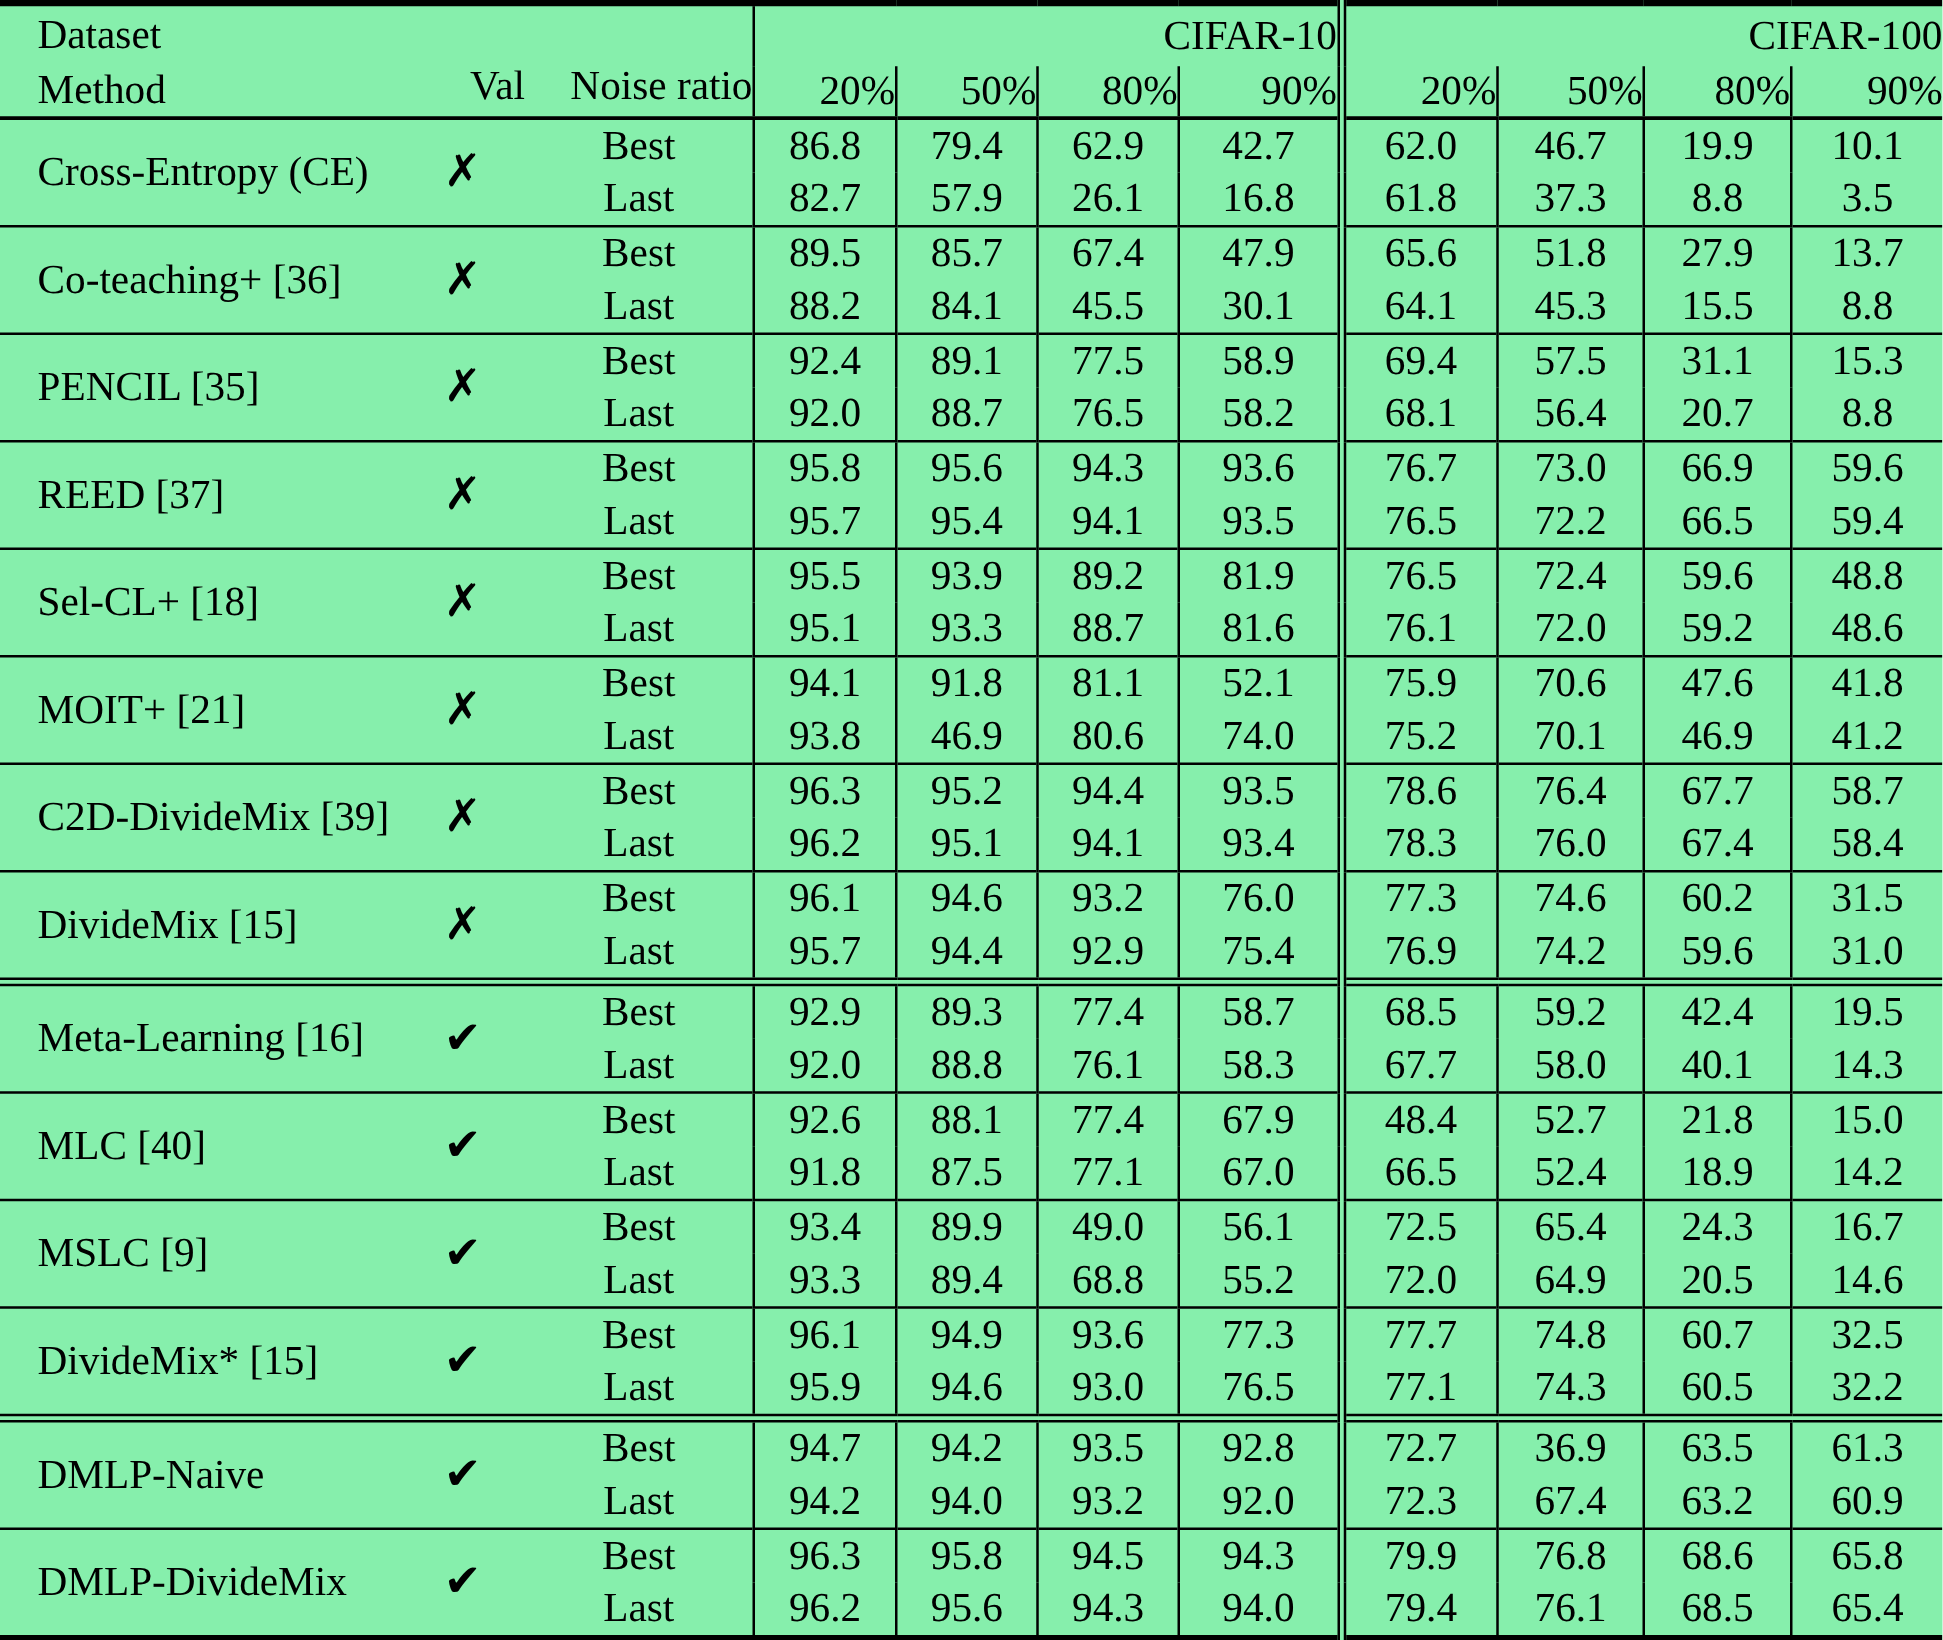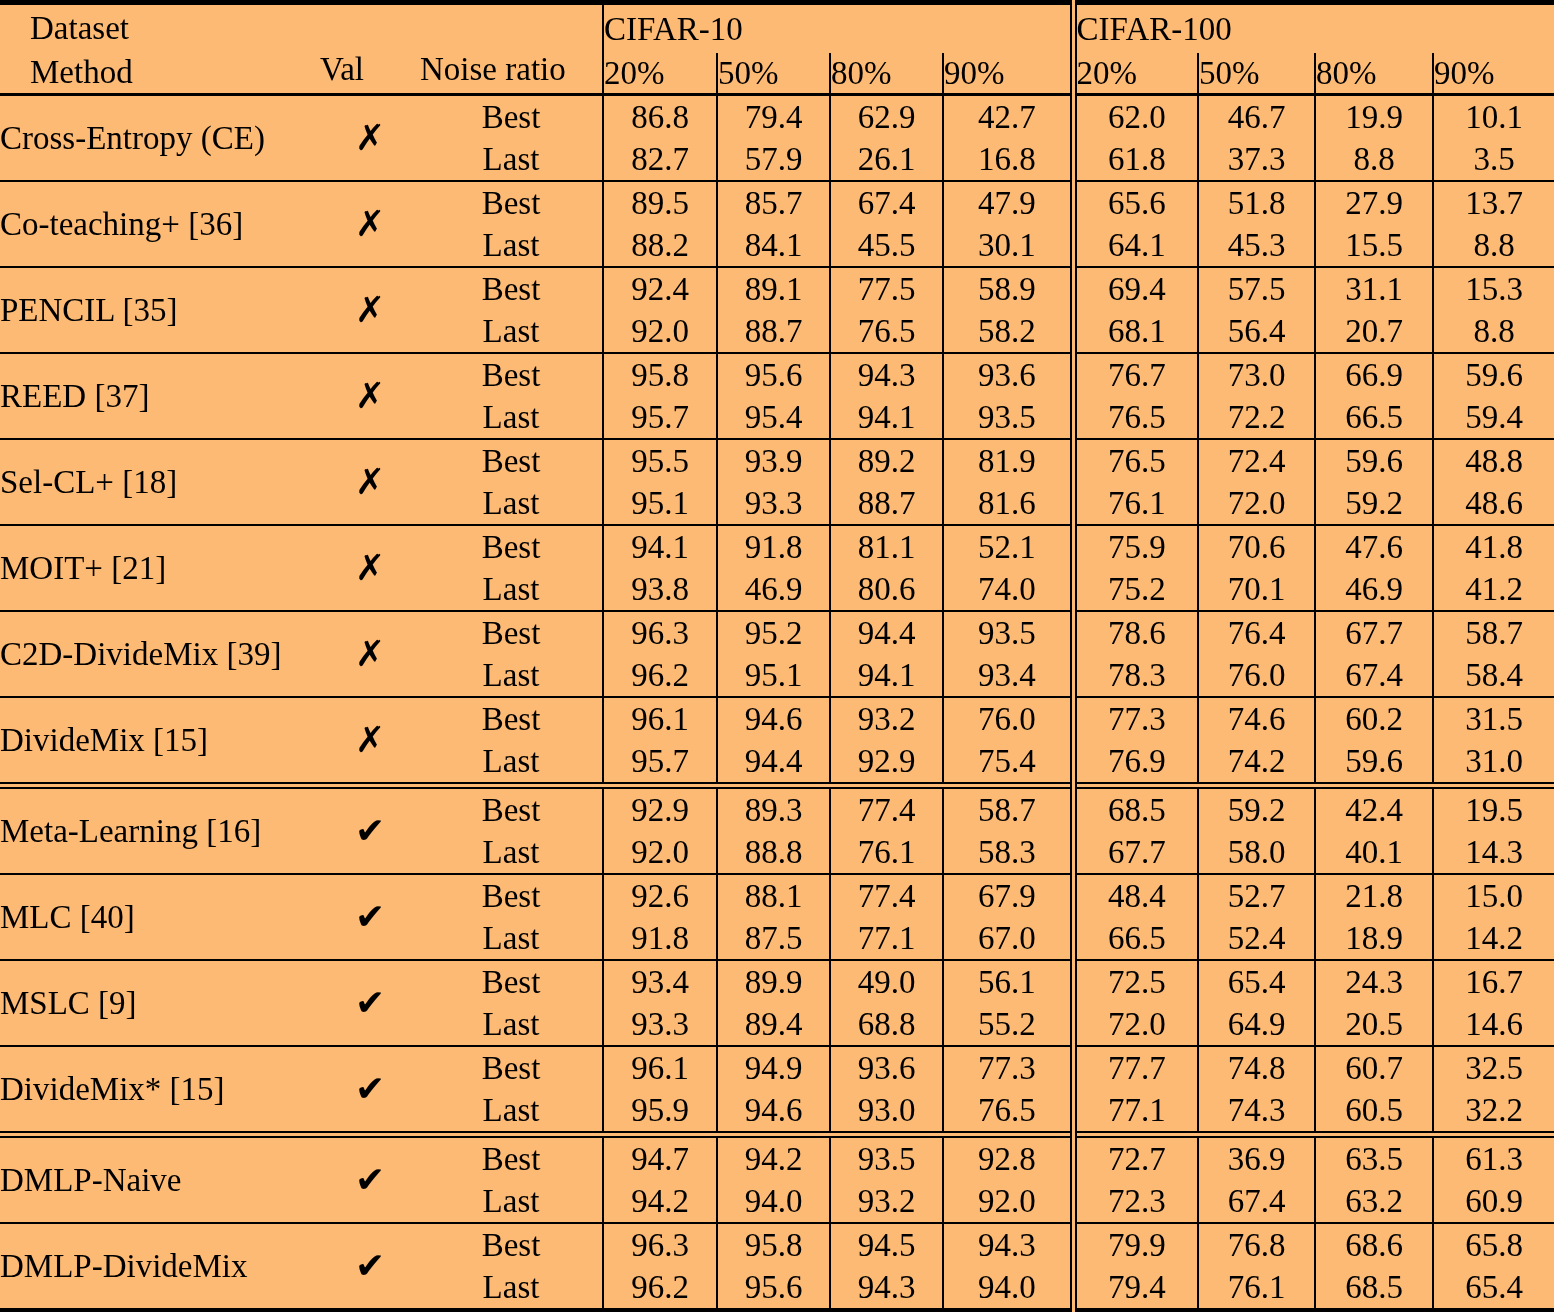--- a/index.html
+++ b/index.html
@@ -1,49 +1,49 @@
 <!DOCTYPE html>
 <html><head>
 <meta charset="utf-8">
 <style>
   html, body { margin: 0; padding: 0; background: #ffffff; }
   .page {
-    width: 1554px; height: 1312px; background: #fdba74;
+    width: 1554px; height: 1312px; background: #86efac;
     overflow: hidden;
   }
   table.results {
     border-collapse: collapse;
     table-layout: fixed;
     width: 1554px;
     border-top: 5px solid #000;
     border-bottom: 6px solid #000;
     font-family: "Liberation Serif", "DejaVu Serif", serif;
     font-size: 33px;
     color: #000;
   }
   th, td { padding: 0; font-weight: normal; }
 
   
   .vl  { border-left: 2px solid #000; }
   .vld { border-left: 7px double #000; }
 
   
-  thead th { vertical-align: middle; text-align: left; }
+  thead th { vertical-align: middle; text-align: right; }
   thead tr.hdr-groups th { height: 47px; }
   thead tr.hdr-noise  th { height: 39px; }
   .hdr-rule { border-bottom: 3px solid #000; }
   th.method-h {
     text-align: left; vertical-align: top; padding-left: 30px;
   }
   th.method-h div { line-height: 41px; padding-top: 3px; }
   th.val-h, th.noise-h { vertical-align: bottom; padding-bottom: 5px; }
 
   
   tbody td { height: 42px; vertical-align: middle; text-align: center; line-height: 1; }
-  td.method-cell { text-align: left; }
+  td.method-cell { text-align: left; padding-left: 30px; }
   td.val-cell {
     font-family: "DejaVu Sans", sans-serif;
     font-size: 36px; font-weight: bold;
   }
   .b { font-weight: normal; }
   tr.sep-single > td { border-top: 2px solid #000; }
   tr.sep-double > td { border-top: 7px double #000; }
 </style>
 </head>
 <body>

